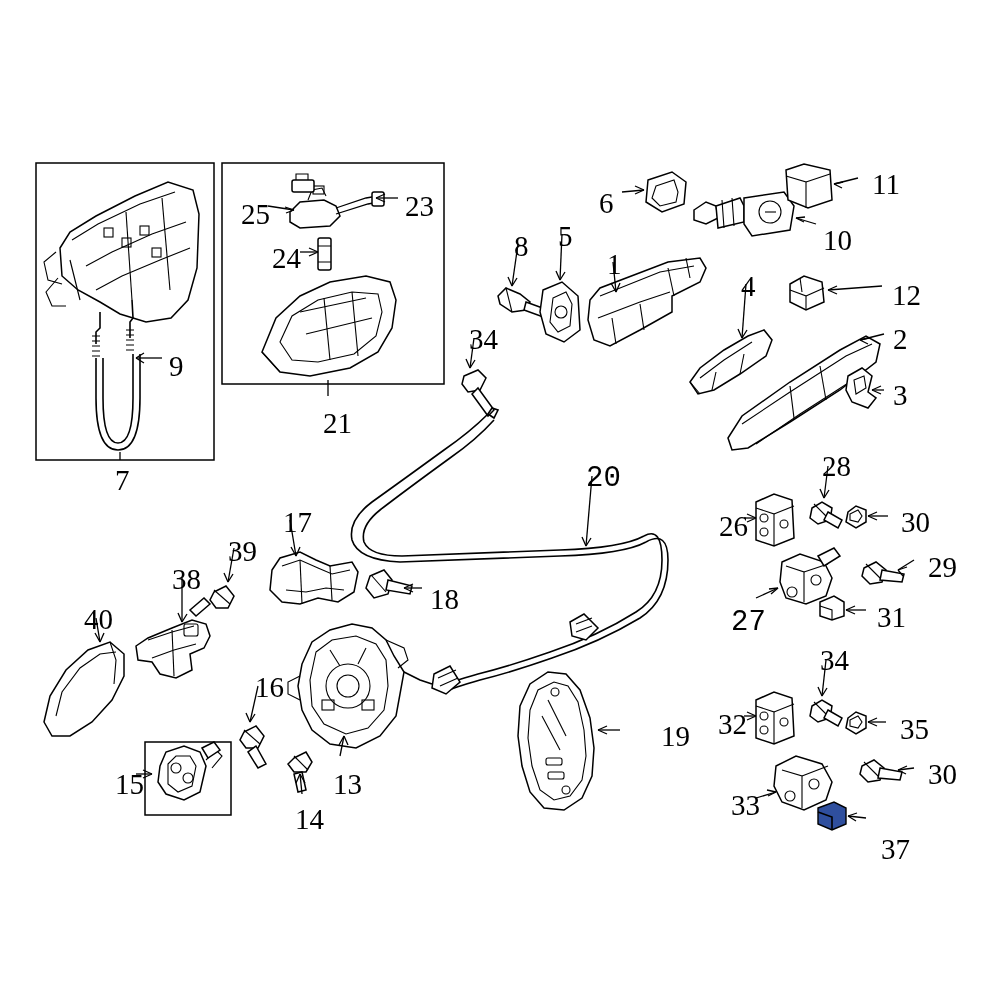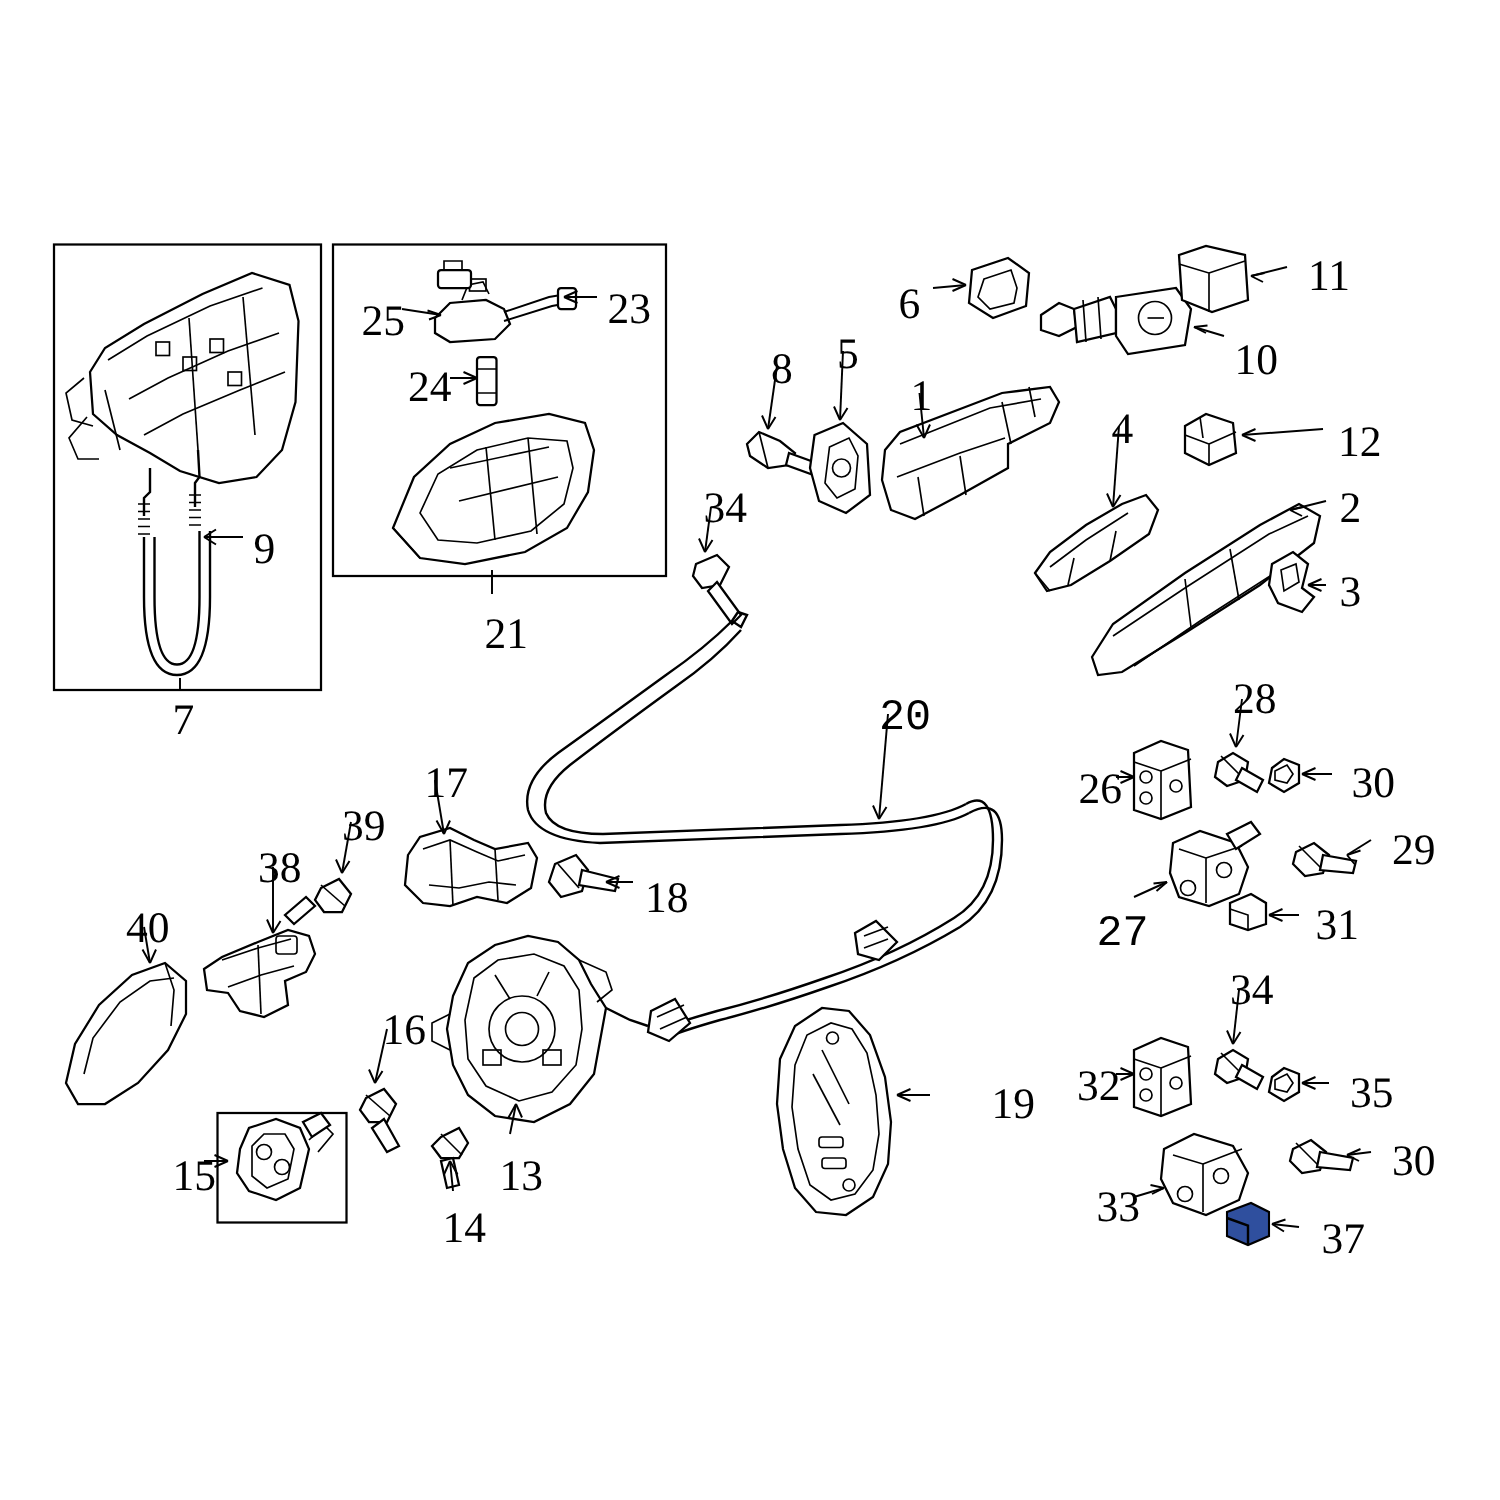--- a/index.html
+++ b/index.html
@@ -491,18 +491,18 @@
   <div class="callout" style="left:731px; top:608px;font-family:Liberation Mono, monospace;">27</div>
   <div class="callout" style="left:822px; top:452px;">28</div>
   <div class="callout" style="left:928px; top:553px;">29</div>
   <div class="callout" style="left:901px; top:508px;">30</div>
   <div class="callout" style="left:877px; top:603px;text-align:center;">31</div>
   <div class="callout" style="left:718px; top:710px;">32</div>
   <div class="callout" style="left:731px; top:791px;">33</div>
   <div class="callout" style="left:820px; top:646px;">34</div>
   <div class="callout" style="left:900px; top:715px;">35</div>
   <div class="callout" style="left:928px; top:760px;">30</div>
-  <div class="callout" style="left:881px; top:812px;">37</div>
+  <div class="callout" style="left:881px; top:835px;">37</div>
   <div class="callout" style="left:172px; top:565px;">38</div>
   <div class="callout" style="left:228px; top:537px;">39</div>
   <div class="callout" style="left:84px; top:605px;">40</div>
 
 </div>
 
 </body></html>

